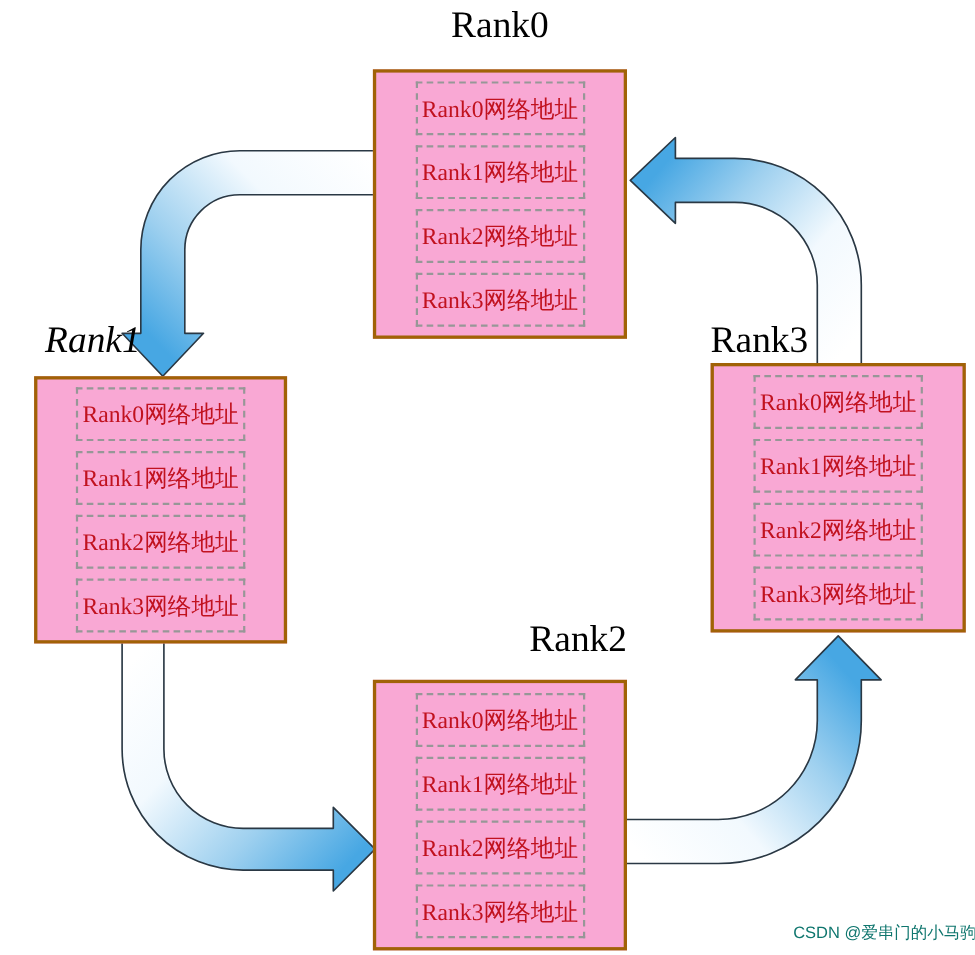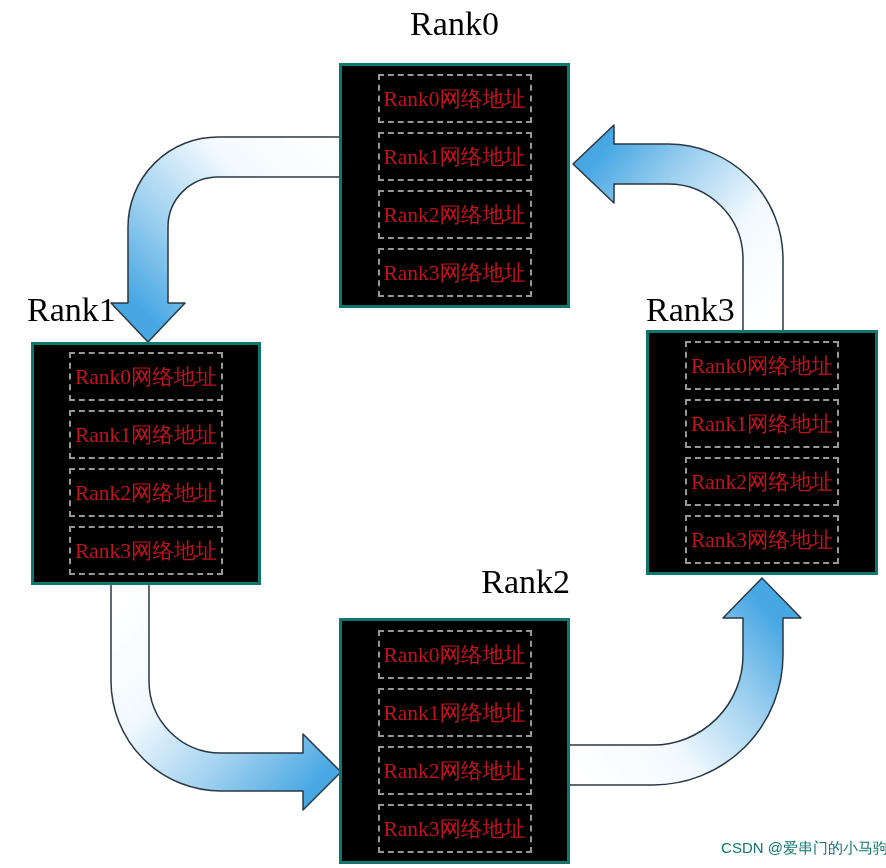--- a/index.html
+++ b/index.html
@@ -9,22 +9,22 @@
     width: 886px;
     height: 868px;
     background: #ffffff;
     overflow: hidden;
     font-family: "Liberation Serif", serif;
     margin-left: 11px;
   }
   .arrows { position: absolute; left: 0; top: 0; }
   .node {
     position: absolute;
-    background: #000000;
-    border: 3px solid #0f766e;
+    background: #f9a8d4;
+    border: 3px solid #a16207;
     display: flex;
     flex-direction: column;
     align-items: center;
     justify-content: center;
     gap: 9px;
   }
   .node-rank0 { left: 328px; top:  63px; width: 231px; height: 245px; }
   .node-rank1 { left:  20px; top: 342px; width: 230px; height: 243px; }
   .node-rank2 { left: 328px; top: 618px; width: 231px; height: 246px; }
   .node-rank3 { left: 635px; top: 330px; width: 232px; height: 245px; }
@@ -39,21 +39,21 @@
     font-size: 21.5px;
     white-space: nowrap;
   }
   .title {
     position: absolute;
     font-size: 34px;
     line-height: 1.15;
     color: #000000;
   }
   .title-rank0 { left: 328px; top:   4px; width: 231px; text-align: center; }
-  .title-rank1 { left:  16px; top: 290px; }
+  .title-rank1 { left:  30px; top: 290px; font-style: italic; }
   .title-rank2 { left: 328px; top: 562px; width: 231px; text-align: right; }
   .title-rank3 { left: 635px; top: 290px; width: 232px; }
   .watermark {
     position: absolute;
     right: 9px;
     bottom: 10px;
     font-size: 15px;
     color: #0f766e;
     font-family: "Liberation Sans", sans-serif;
   }

